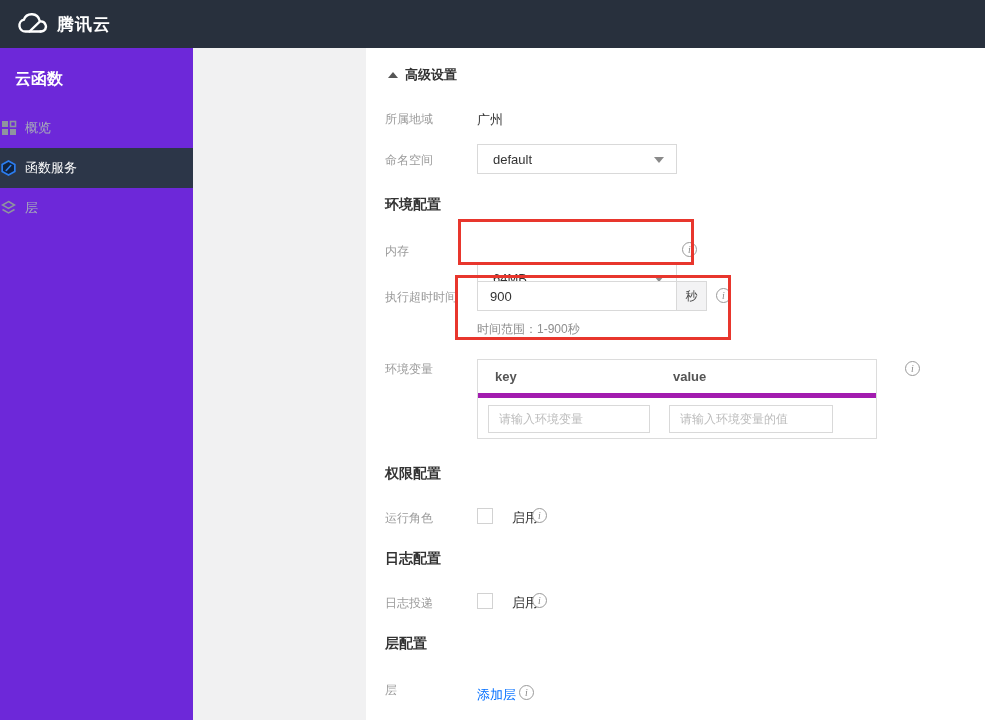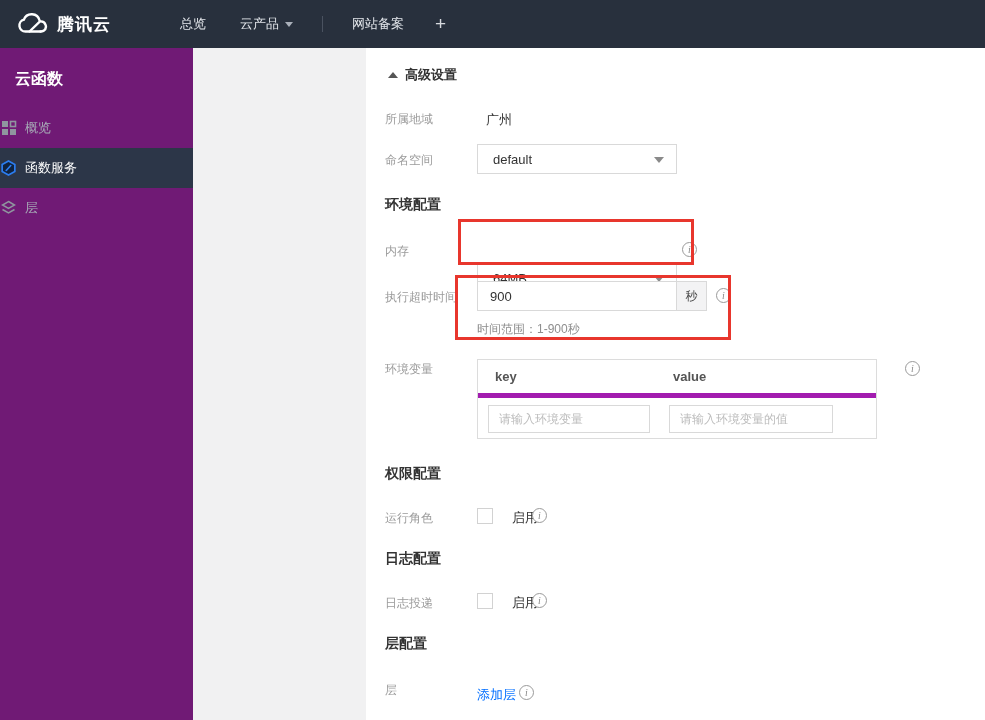--- a/index.html
+++ b/index.html
@@ -29,21 +29,21 @@
     width: 0; height: 0; margin-left: 6px;
     border-left: 4px solid transparent; border-right: 4px solid transparent;
     border-top: 5px solid #aab0ba;
   }
   .topnav-divider { width: 1px; height: 16px; background: #4a5260; margin: 0 12px; }
   .topnav-plus { color: #d6d9de; font-size: 19px; margin-left: 14px; cursor: pointer; font-weight: normal; }
 
   
   .sidebar {
     position: absolute; left: 0; top: 48px; width: 212px; height: 672px;
-    background: #701a75;
+    background: #6d28d9;
   }
   .sidebar-title { color: #fff; font-size: 16px; font-weight: bold; padding: 21px 0 0 15px; }
   .sidebar-menu { margin-top: 18px; }
   .side-item {
     height: 40px; display: flex; align-items: center; 
     color: #a8aeb8; cursor: pointer;
   }
   .side-item.active { background: #2c3648; color: #fff; }
   .side-icon { width: 17px; height: 17px; margin-right: 8px; display: inline-flex; align-items: center; justify-content: center; }
   .side-icon svg { display: block; }
@@ -138,34 +138,20 @@
 
 <div class="topbar">
   <div class="logo-wrap">
     <span>
       <svg width="32" height="24" viewBox="0 0 32 24" fill="none">
         <path d="M24.5 19.5h-15a6 6 0 0 1-1.6-11.8A8.2 8.2 0 0 1 23.6 8.6" stroke="#fff" stroke-width="2.4" stroke-linecap="round" fill="none"></path>
         <path d="M13.5 19.5 24 9.5a5.1 5.1 0 0 1 3.4 9.4 6 6 0 0 1-2.9.6" stroke="#fff" stroke-width="2.4" stroke-linecap="round" fill="none"></path>
       </svg>
     </span>
     <span class="brand">腾讯云</span>
-  </div>
-  <div class="topnav">
-    <div class="topnav-item">
-      <span>总览</span>
-    </div>
-    <div class="topnav-item">
-      <span>云产品</span>
-      <span class="caret-down"></span>
-    </div>
-    <div class="topnav-divider"></div>
-    <div class="topnav-item">
-      <span>网站备案</span>
-    </div>
-    <div class="topnav-plus">+</div>
   </div>
 </div>
 
 <div class="sidebar">
   <div class="sidebar-title">云函数</div>
   <div class="sidebar-menu">
     <div class="side-item">
       <span class="side-icon">
         <svg width="16" height="16" viewBox="0 0 16 16">
           <rect x="1" y="1" width="6" height="6" fill="#8f959f"></rect>
@@ -200,21 +186,21 @@
 <div class="gray-panel"></div>
 
 <div class="content">
 
   <div class="row adv-toggle" style="left:22px; top:18px;">
     <span class="tri-up"></span>
     <span class="adv-label">高级设置</span>
   </div>
 
   <div class="row flabel" style="left:19px; top:63px;">所属地域</div>
-  <div class="row fvalue" style="left:120px; top:63px;">广州</div>
+  <div class="row fvalue" style="left:111px; top:63px;">广州</div>
 
   <div class="row flabel" style="left:19px; top:104px;">命名空间</div>
   <div class="row dropdown" style="left:111px; top:96px;">
     <span>default</span>
     <span class="dd-caret"></span>
   </div>
 
   <div class="row section-title" style="left:19px; top:148px;">环境配置</div>
 
   <div class="row flabel" style="left:19px; top:195px;">内存</div>

